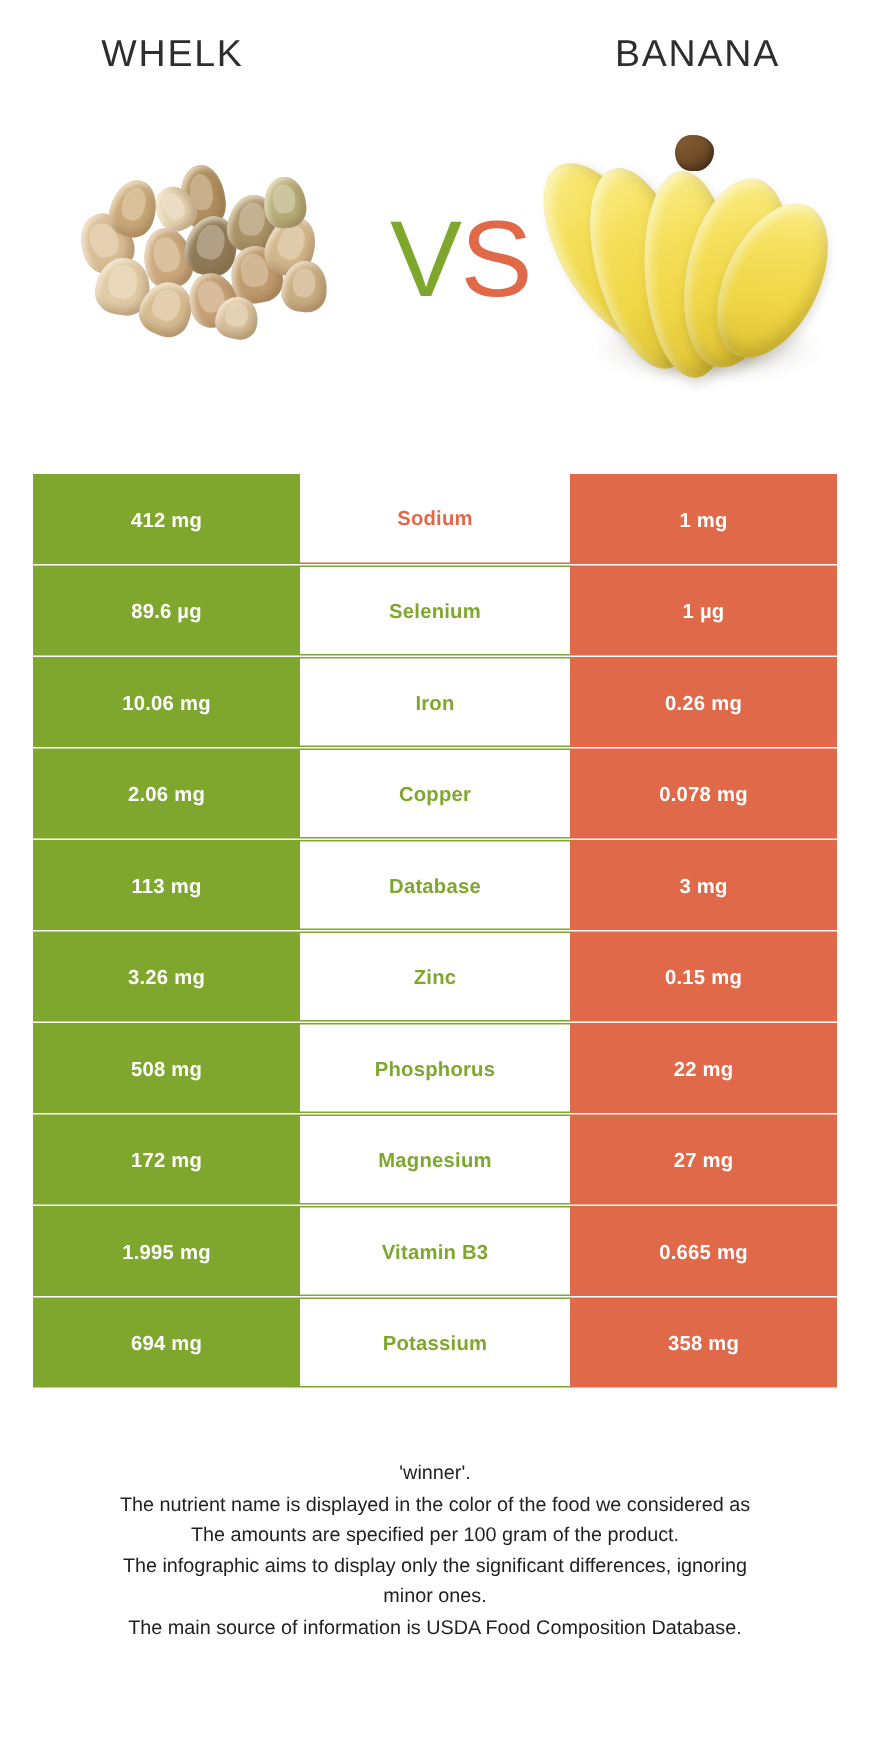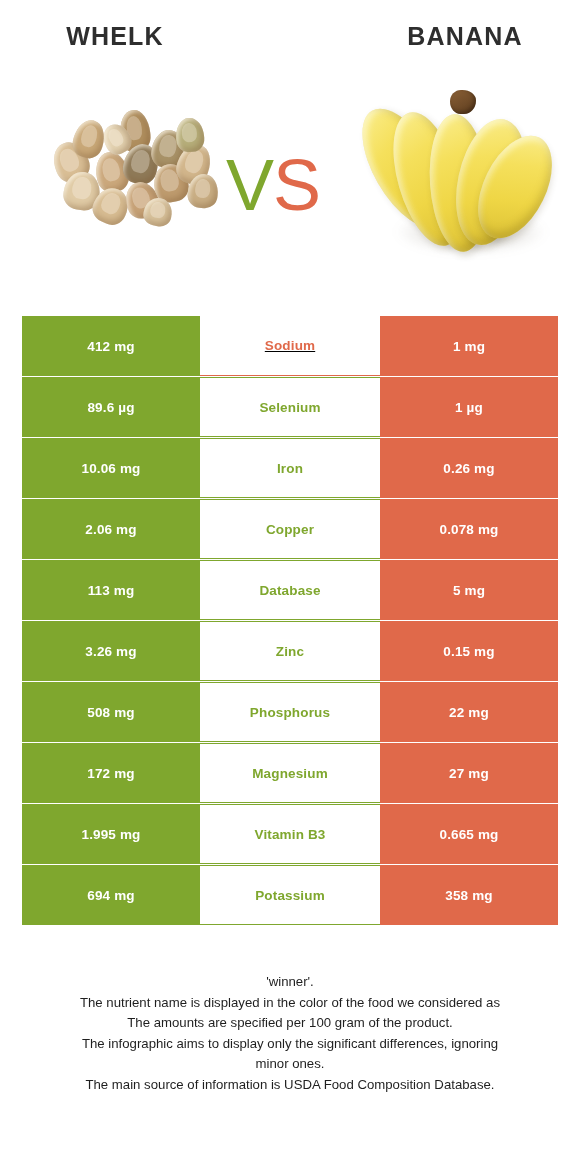--- a/index.html
+++ b/index.html
@@ -24,39 +24,39 @@
     position: absolute;
     top: 0; left: 0;
     width: 580px;
     height: 300px;
   }
 
   .food-title {
     position: absolute;
     top: 22px;
     font-size: 25px;
-    font-weight: 700;
+    font-weight: 400;
     letter-spacing: 1.2px;
     color: #2e2e2e;
     text-align: center;
     font-family: "Liberation Sans", sans-serif;
   }
   .food-title.left  { left: 20px;  width: 190px; }
   .food-title.right { left: 370px; width: 190px; }
 
   .vs {
     position: absolute;
     left: 226px;
-    top: 140px;
+    top: 128px;
     width: 128px;
     height: 90px;
     font-size: 72px;
     font-weight: 300;
     line-height: 90px;
-    text-align: left;
+    text-align: right;
     letter-spacing: -1px;
   }
   .vs .v { color: #7FA72E; }
   .vs .s { color: #E0694A; }
 
   
   .food-img {
     position: absolute;
     overflow: visible;
   }
@@ -141,21 +141,21 @@
     background: #ffffff;
     border-top: 1px solid #7FA72E;
     border-bottom: 1px solid #7FA72E;
     font-weight: 600;
     font-size: 13.5px;
   }
   .row.orange-sep .cell.mid {
     border-top-color: #E0694A;
     border-bottom-color: #E0694A;
   }
-  .row:first-child .cell.mid { border-top: none; text-decoration: underline; }
+  .row:first-child .cell.mid { border-top: none; }
 
   .cell.right {
     width: 178px;
     background: #E0694A;
     color: #ffffff;
   }
 
   .label-green  { color: #7FA72E; }
   .label-orange { color: #E0694A; }
 
@@ -246,21 +246,21 @@
         <div class="cell mid">
           <span class="label-green">Copper</span>
         </div>
         <div class="cell right">0.078 mg</div>
       </div>
       <div class="row">
         <div class="cell left">113 mg</div>
         <div class="cell mid">
           <span class="label-green">Database</span>
         </div>
-        <div class="cell right">5 mg</div>
+        <div class="cell right">3 mg</div>
       </div>
       <div class="row">
         <div class="cell left">3.26 mg</div>
         <div class="cell mid">
           <span class="label-green">Zinc</span>
         </div>
         <div class="cell right">0.15 mg</div>
       </div>
       <div class="row">
         <div class="cell left">508 mg</div>

